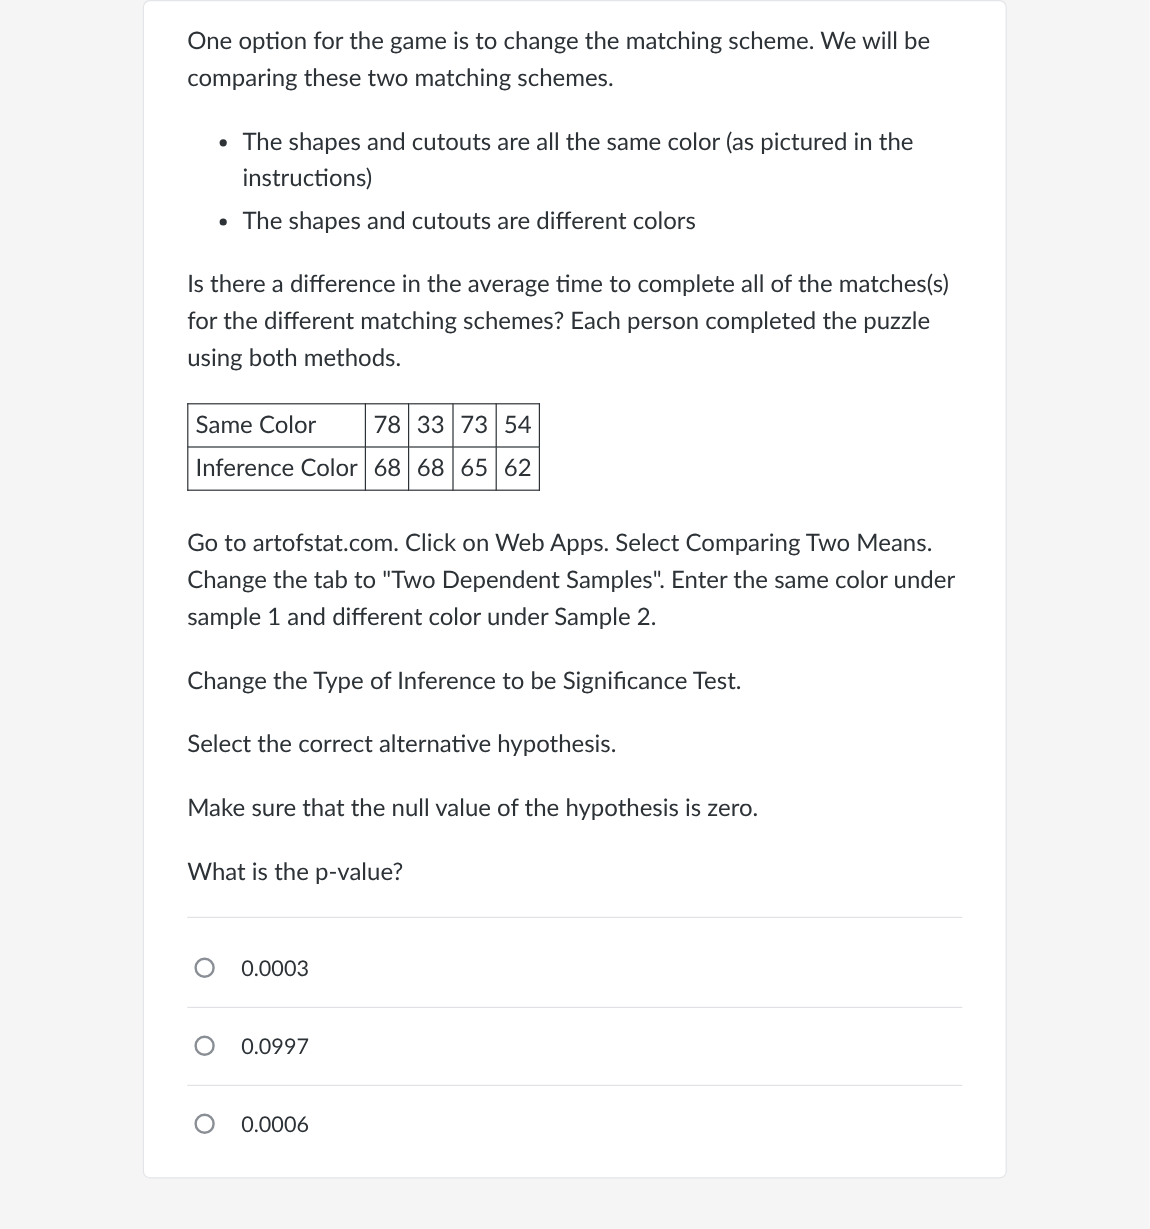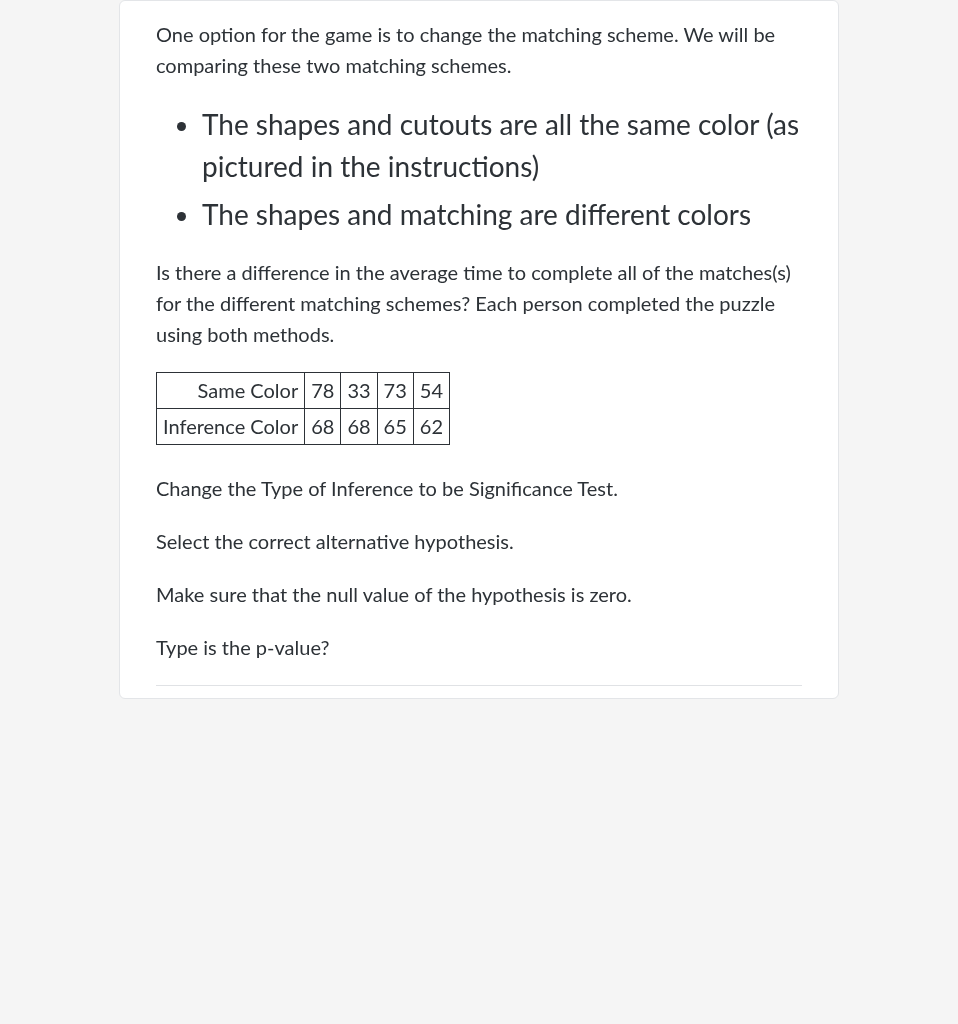--- a/index.html
+++ b/index.html
@@ -27,32 +27,32 @@
     line-height: 1.55;
     color: #2d3237;
   }
   .card p { margin: 0 0 22px 0; }
   ul.bullets {
     margin: 0 0 22px 0;
     padding-left: 46px;
   }
   ul.bullets li {
     margin-bottom: 6px;
-    font-size: 28px;
+    font-size: 20px;
     line-height: 1.5;
   }
   table.data {
     border-collapse: collapse;
     margin: 4px 0 28px 0;
   }
   table.data td {
     border: 1px solid #2d3237;
     padding: 2px 6px;
     font-size: 20px;
-    text-align: right;
+    text-align: left;
     white-space: nowrap;
   }
   table.data td.num { text-align: left; }
   .divider {
     border: none;
     border-top: 1px solid #e0e2e5;
     margin: 18px 0 0 0;
   }
   .options {
     margin-top: 10px;
@@ -80,21 +80,21 @@
 </head>
 <body>
 
 <div class="page">
   <div class="card">
 
     <p>One option for the game is to change the matching scheme. We will be comparing these two matching schemes.</p>
 
     <ul class="bullets">
       <li>The shapes and cutouts are all the same color (as pictured in the instructions)</li>
-      <li>The shapes and matching are different colors</li>
+      <li>The shapes and cutouts are different colors</li>
     </ul>
 
     <p>Is there a difference in the average time to complete all of the matches(s) for the different matching schemes? Each person completed the puzzle using both methods.</p>
 
     <table class="data">
       <tbody>
           <tr>
         <td>Same Color</td>
         <td class="num">78</td>
         <td class="num">33</td>
@@ -104,22 +104,37 @@
       <tr>
         <td>Inference Color</td>
         <td class="num">68</td>
         <td class="num">68</td>
         <td class="num">65</td>
         <td class="num">62</td>
       </tr>
     </tbody>
       </table>
 
+    <p>Go to artofstat.com. Click on Web Apps. Select Comparing Two Means. Change the tab to "Two Dependent Samples". Enter the same color under sample 1 and different color under Sample 2.</p>
     <p>Change the Type of Inference to be Significance Test.</p>
     <p>Select the correct alternative hypothesis.</p>
     <p>Make sure that the null value of the hypothesis is zero.</p>
-    <p>Type is the p-value?</p>
+    <p>What is the p-value?</p>
 
     <hr class="divider">
 
+    <div class="options">
+      <div class="option">
+        <span class="radio"></span>
+        <span>0.0003</span>
+      </div>
+      <div class="option">
+        <span class="radio"></span>
+        <span>0.0997</span>
+      </div>
+      <div class="option">
+        <span class="radio"></span>
+        <span>0.0006</span>
+      </div>
+    </div>
 
   </div>
 </div>
 
 </body></html>

